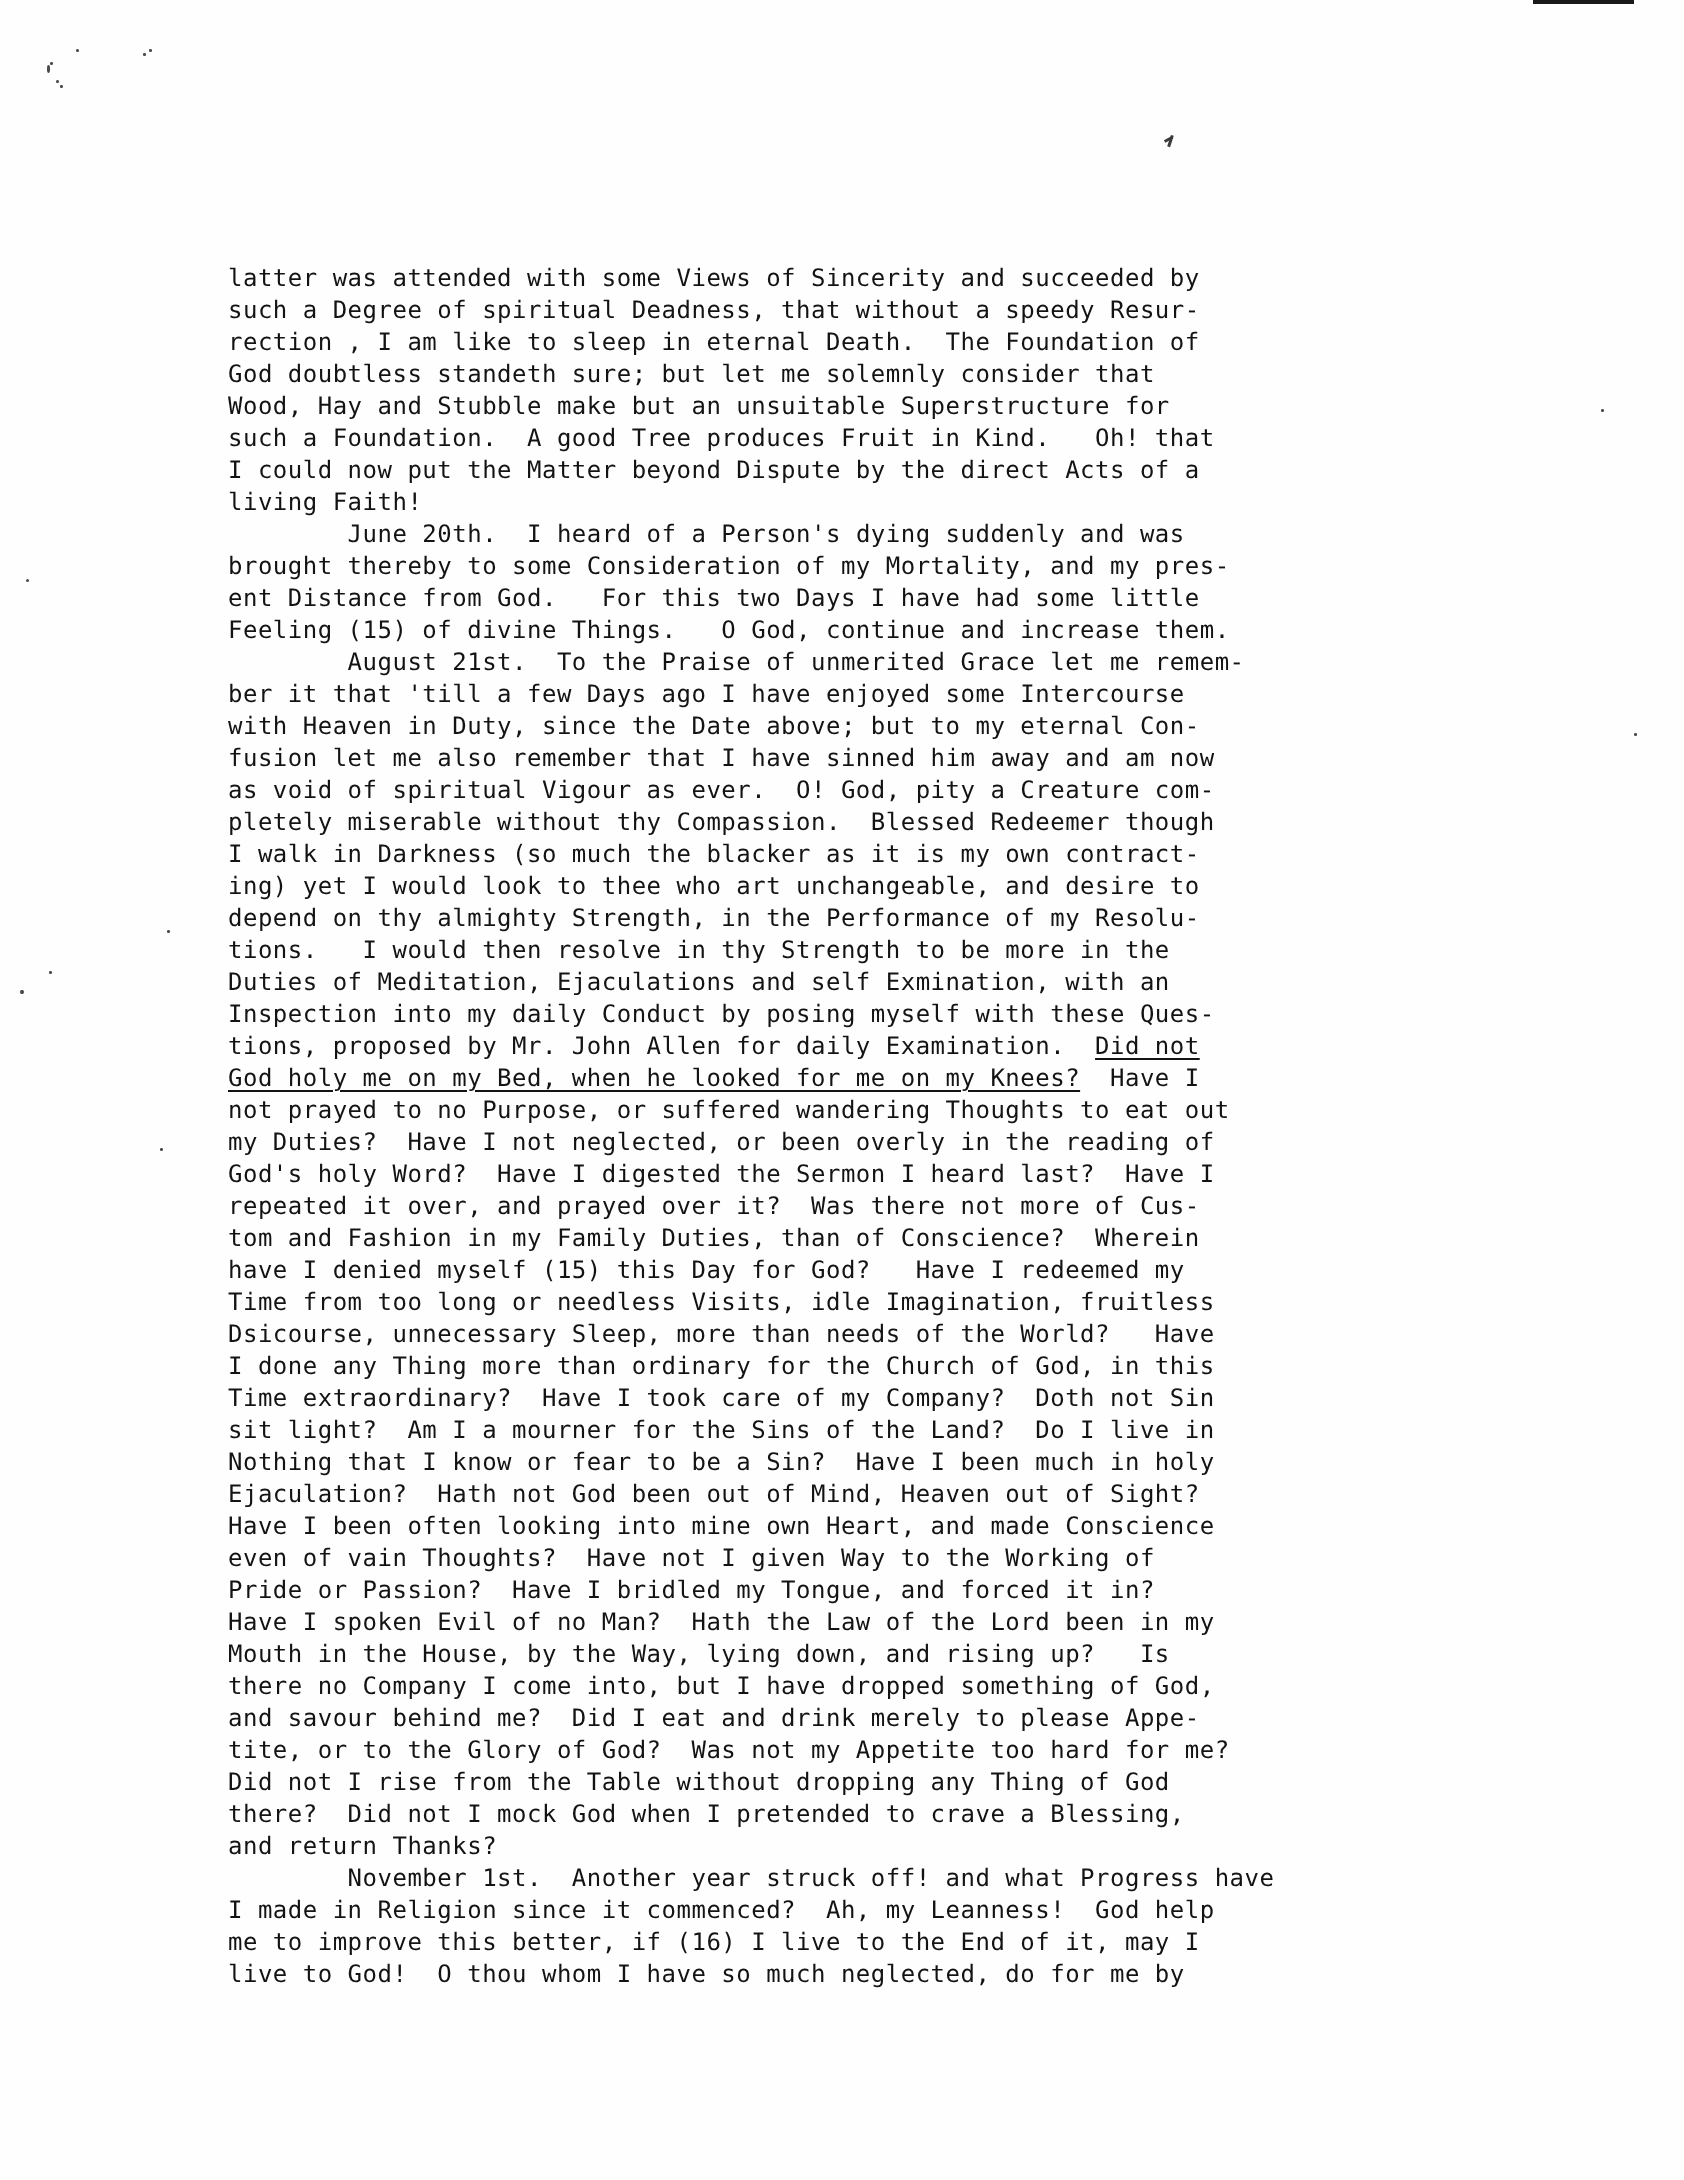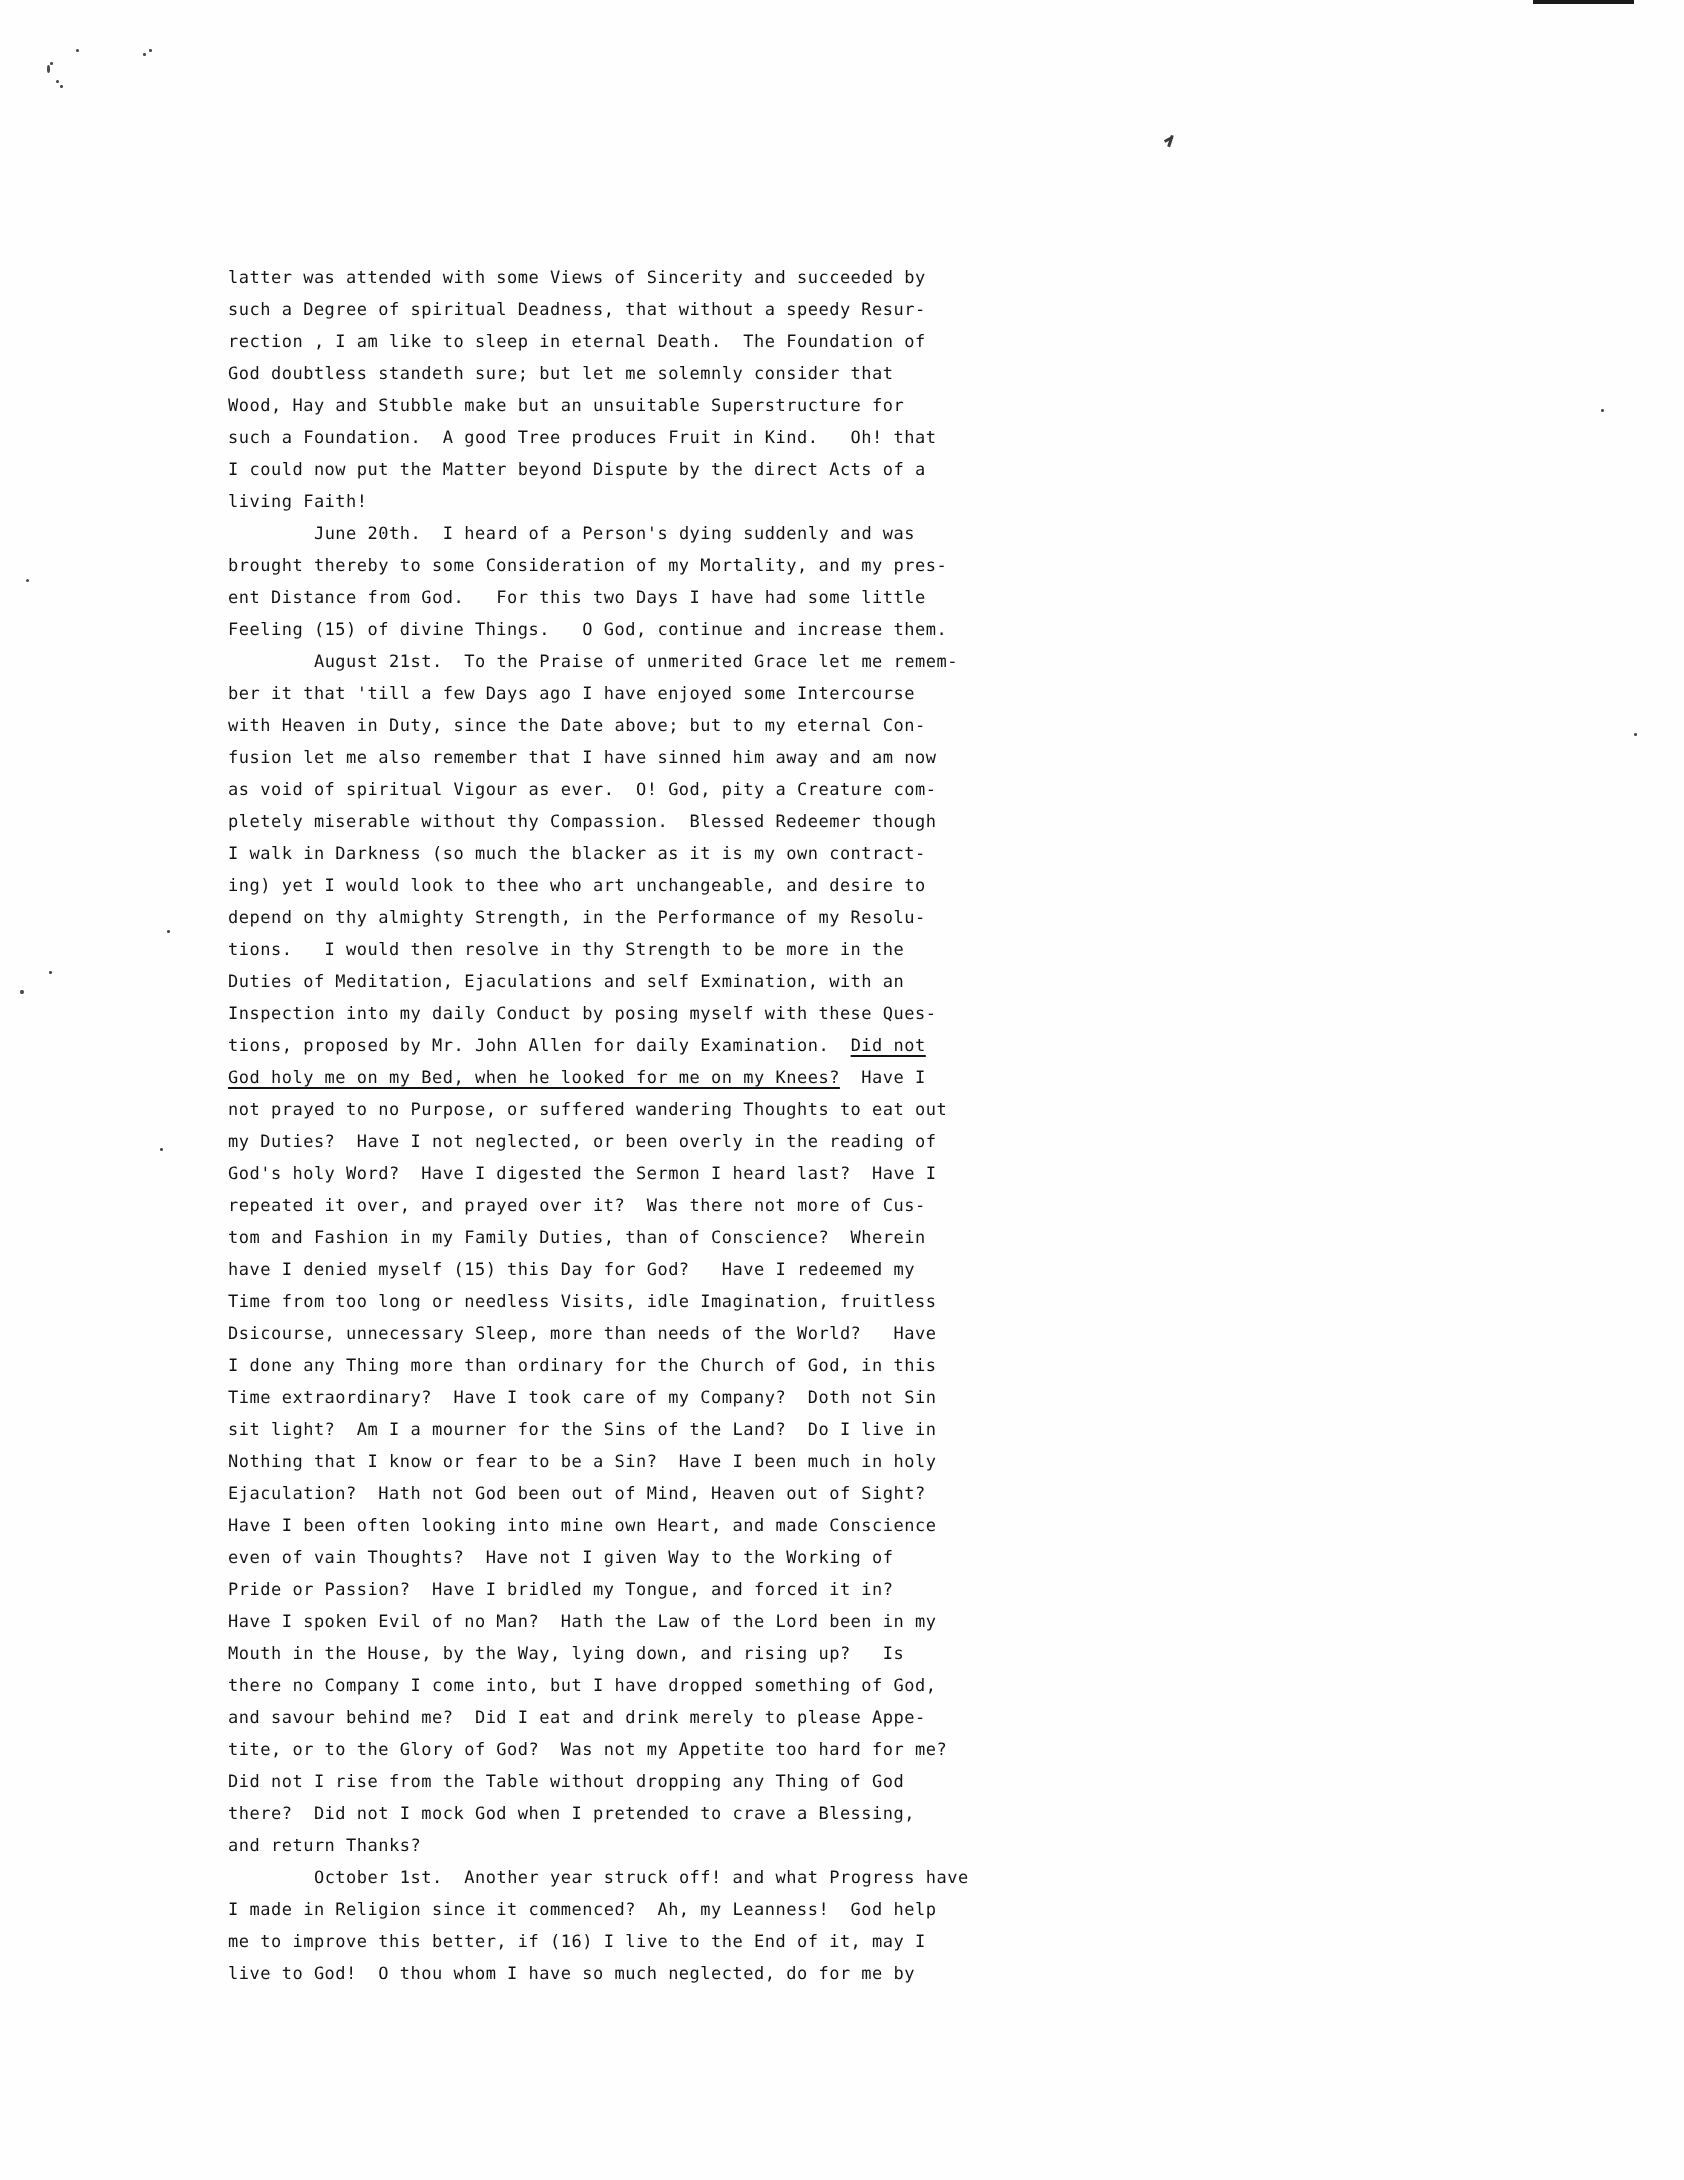--- a/index.html
+++ b/index.html
@@ -42,21 +42,21 @@
     position: absolute;
     background: #4a4a4a;
     border-radius: 50%;
   }
 
   .text-body {
     position: absolute;
     left: 228px;
     top: 198px;
     width: 1346px;
-    font-size: 17px;
+    font-size: 24px;
     line-height: 32px;
     letter-spacing: 0.5px;
     color: #131313;
     white-space: pre-wrap;
     font-family: "DejaVu Sans Mono", "Liberation Mono", monospace;
     font-weight: 400;
     text-rendering: geometricPrecision;
   }
 
   .para {
@@ -143,20 +143,20 @@
 Have I been often looking into mine own Heart, and made Conscience
 even of vain Thoughts?  Have not I given Way to the Working of
 Pride or Passion?  Have I bridled my Tongue, and forced it in?
 Have I spoken Evil of no Man?  Hath the Law of the Lord been in my
 Mouth in the House, by the Way, lying down, and rising up?   Is
 there no Company I come into, but I have dropped something of God,
 and savour behind me?  Did I eat and drink merely to please Appe-
 tite, or to the Glory of God?  Was not my Appetite too hard for me?
 Did not I rise from the Table without dropping any Thing of God
 there?  Did not I mock God when I pretended to crave a Blessing,
-and return Thanks?</span></p><p class="para"><span>        </span><span>October 1st.</span><span>  Another year struck off! and what Progress have
+and return Thanks?</span></p><p class="para"><span>        </span><span>November 1st.</span><span>  Another year struck off! and what Progress have
 I made in Religion since it commenced?  Ah, my Leanness!  God help
 me to improve this better, if (16) I live to the End of it, may I
 live to God!  O thou whom I have so much neglected, do for me by</span></p>
   </div>
 
 </div>
 
 
 </body></html>

